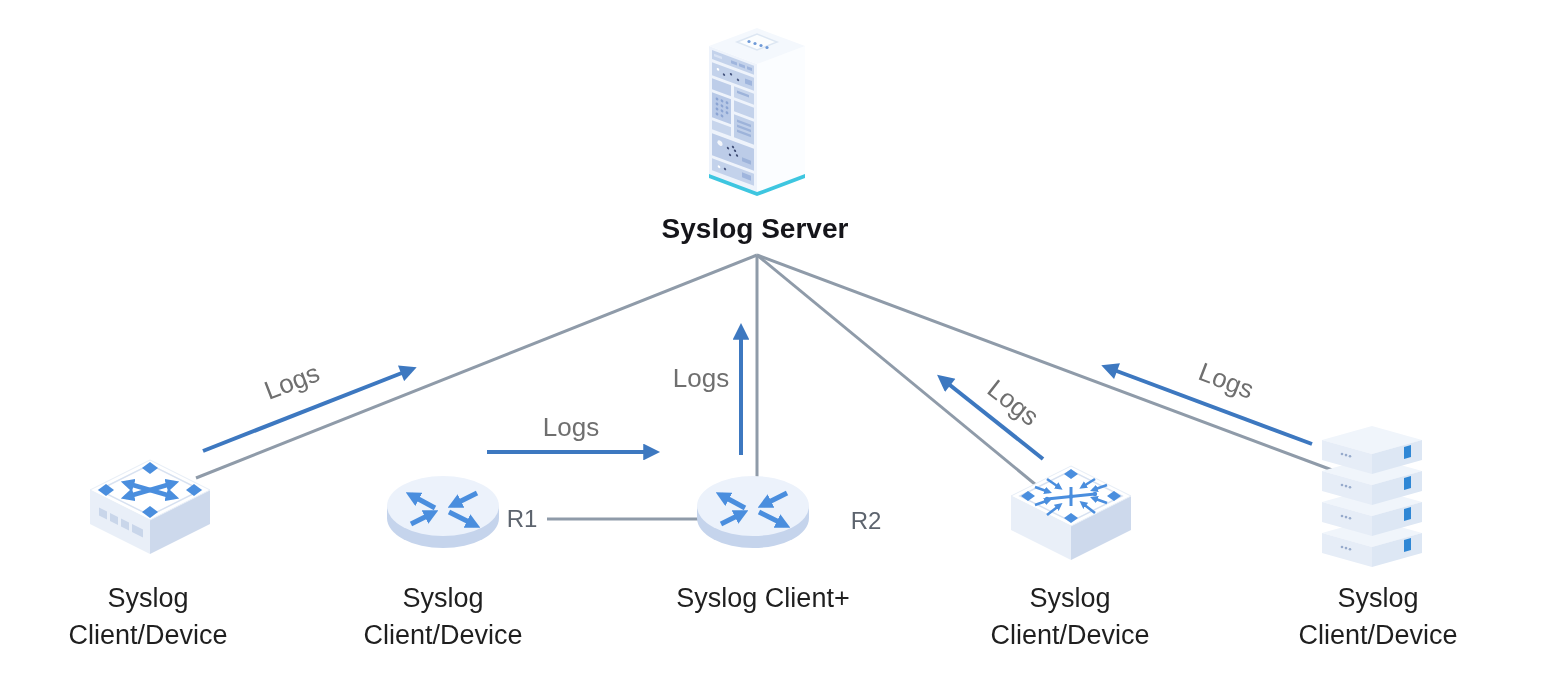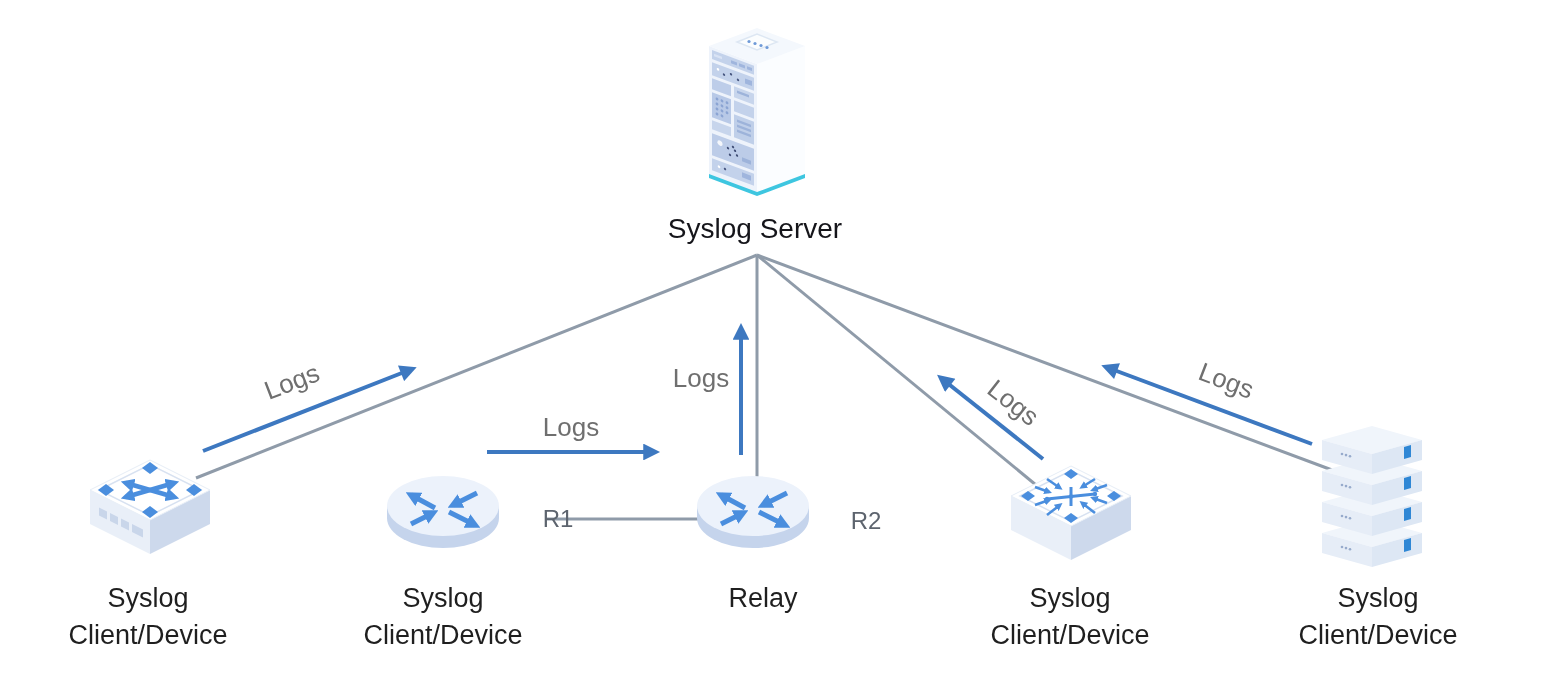--- a/index.html
+++ b/index.html
@@ -14,21 +14,21 @@
   svg{display:block;}
   .links-layer{z-index:1;}
   .icon{position:absolute;z-index:2;}
   .labels{position:absolute;left:0;top:0;width:100%;height:100%;z-index:3;pointer-events:none;}
   .node-label{
     position:absolute;width:340px;margin-left:-170px;
     text-align:center;font-size:27px;line-height:37px;color:#1f1f1f;
   }
   .server-title{
     position:absolute;width:400px;margin-left:-200px;
-    text-align:center;font-size:28px;line-height:38px;font-weight:400;color:#15151a;
+    text-align:center;font-size:28px;line-height:38px;font-weight:700;color:#15151a;
   }
   .logs-label{
     position:absolute;font-size:26px;color:#6f6f6f;white-space:nowrap;
     transform:translate(-50%,-50%) rotate(var(--rot,0deg));
   }
   .device-name{
     position:absolute;font-size:24px;color:#5d646e;white-space:nowrap;
     transform:translate(-50%,-50%);
   }
 </style>
@@ -256,34 +256,34 @@
       <div>Syslog</div>
       <div>Client/Device</div>
     </div>
 
     <div class="node-label" style="left:443px;top:580px;">
       <div>Syslog</div>
       <div>Client/Device</div>
     </div>
 
     <div class="node-label" style="left:763px;top:580px;">
-      <div>Relay</div>
+      <div>Syslog Client+</div>
     </div>
 
     <div class="node-label" style="left:1070px;top:580px;">
       <div>Syslog</div>
       <div>Client/Device</div>
     </div>
 
     <div class="node-label" style="left:1378px;top:580px;">
       <div>Syslog</div>
       <div>Client/Device</div>
     </div>
 
-    <span class="device-name" style="left:522px;top:519px;margin-left:36px;">R1</span>
+    <span class="device-name" style="left:522px;top:519px;">R1</span>
 
     <span class="device-name" style="left:840px;top:521px;margin-left:26px;">R2</span>
 
     <span class="logs-label" style="left:292px;top:382px;--rot:-21deg;">Logs</span>
 
     <span class="logs-label" style="left:571px;top:427px;--rot:0deg;">Logs</span>
 
     <span class="logs-label" style="left:701px;top:378px;--rot:0deg;">Logs</span>
 
     <span class="logs-label" style="left:1013px;top:403px;--rot:38deg;">Logs</span>

